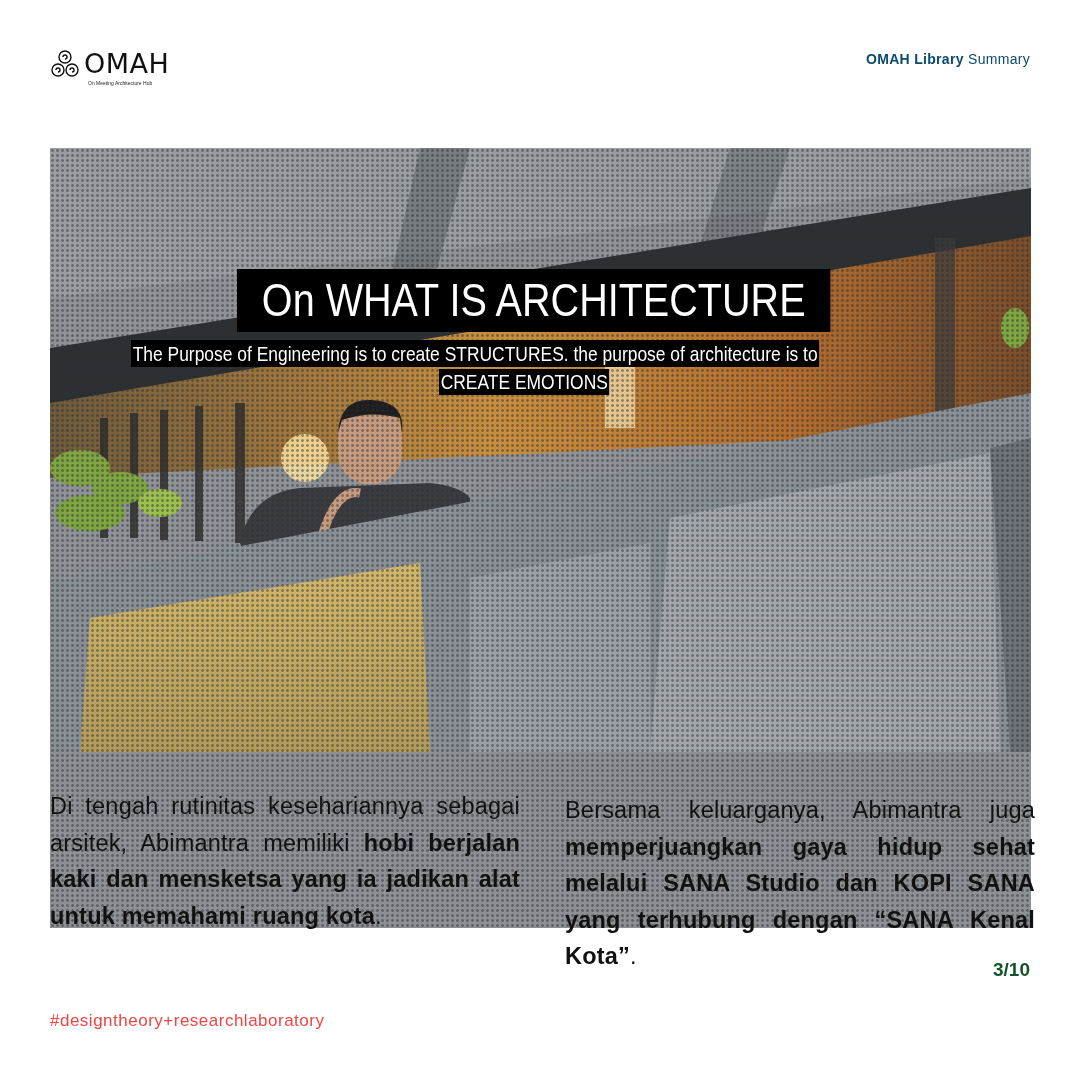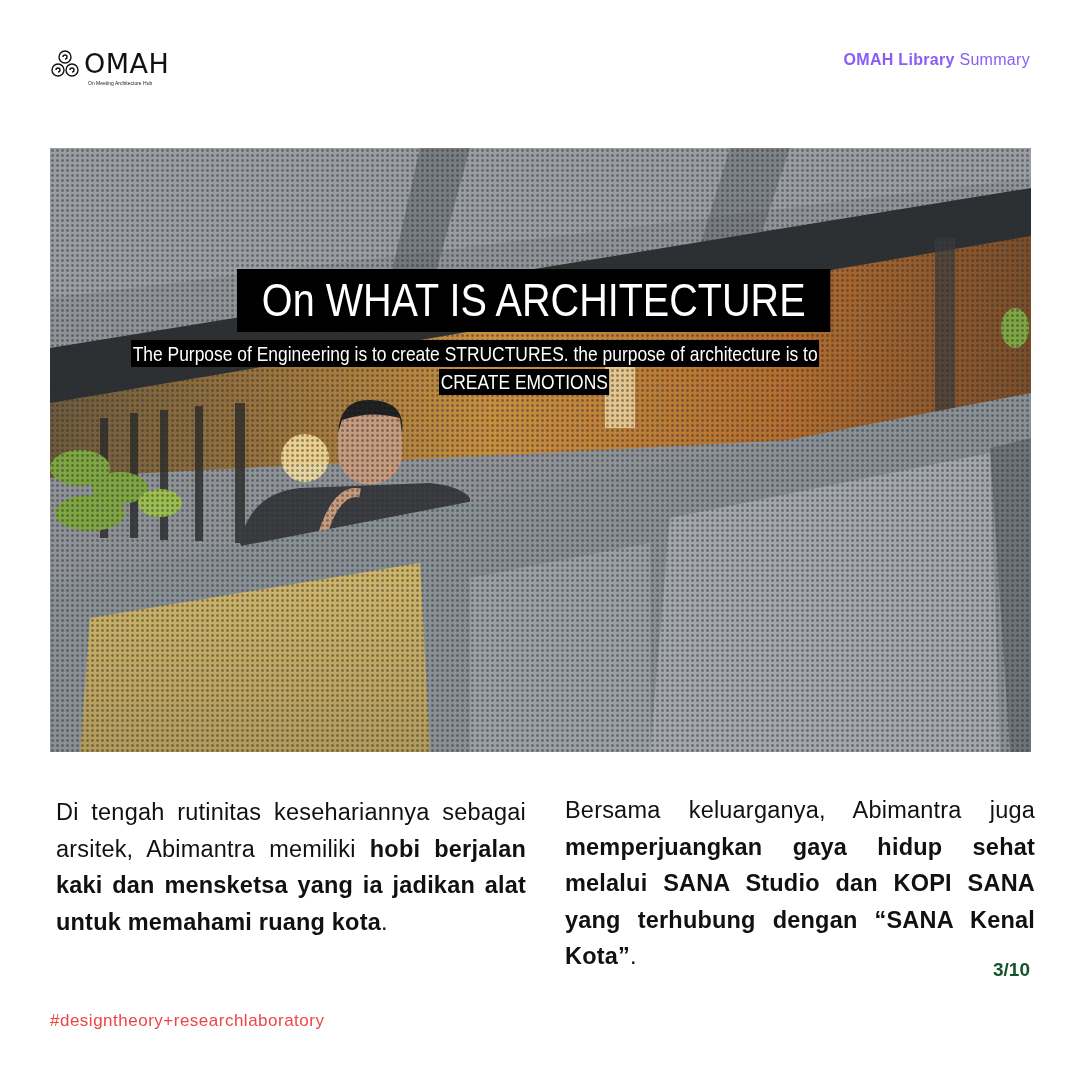--- a/index.html
+++ b/index.html
@@ -5,25 +5,25 @@
   html, body { margin: 0; padding: 0; }
   body {
     width: 1080px; height: 1080px; background: #ffffff; position: relative; overflow: hidden;
     font-family: "Liberation Sans", "DejaVu Sans", sans-serif; color: #111;
   }
   .logo { position: absolute; left: 50px; top: 50px; display: flex; flex-direction: column; }
   .logo-row { display: flex; align-items: center; gap: 4px; }
   .logo-mark { width: 30px; height: 28px; }
   .logo-word { font-family: "DejaVu Sans", sans-serif; font-size: 27px; letter-spacing: 0.5px; line-height: 28px; color: #111; }
   .logo-sub { font-size: 5px; margin-left: 38px; margin-top: 2px; color: #222; white-space: nowrap; }
-  .header-label { position: absolute; right: 50px; top: 51px; font-size: 16px; letter-spacing: 0.3px; color: #8b5cf6; text-align: right; }
+  .header-label { position: absolute; right: 50px; top: 51px; font-size: 14px; letter-spacing: 0.3px; color: #0c4a6e; text-align: right; }
   .header-label b { font-weight: 700; }
 
   .photo {
-    position: absolute; left: 50px; top: 148px; width: 981px; height: 604px; overflow: hidden;
+    position: absolute; left: 50px; top: 148px; width: 981px; height: 780px; overflow: hidden;
     background: #8d9094;
   }
   .mesh {
     position: absolute; inset: 0;
     background-image: radial-gradient(circle, rgba(40,45,50,0.45) 1.2px, transparent 1.6px);
     background-size: 5px 5px;
   }
   .cap-title {
     position: absolute; top: 121px; left: 187px; height: 63px; width: 594px;
     background: #000; color: #fff; font-family: "Liberation Sans Narrow","Liberation Sans", sans-serif;
@@ -131,21 +131,21 @@
     <polygon points="420,430 600,395 600,604 420,604" fill="#9aa0a5"></polygon>
     <polygon points="940,300 981,290 981,604 960,604" fill="#6e7378"></polygon>
   </svg>
   <div class="mesh"></div>
 
   <div class="cap-title">On WHAT IS ARCHITECTURE</div>
   <div class="cap-sub1">The Purpose of Engineering is to create STRUCTURES. the purpose of architecture is to</div>
   <div class="cap-sub2">CREATE EMOTIONS</div>
 </div>
 
-<p class="col col-left" style="margin:6px">
+<p class="col col-left" style="margin:0">
   <span>Di tengah rutinitas kesehariannya sebagai arsitek, Abimantra memiliki</span>
   <b>hobi berjalan kaki dan mensketsa yang ia jadikan alat untuk memahami ruang kota</b><span>.</span>
 </p>
 
 <p class="col col-right" style="margin:4px">
   <span>Bersama keluarganya, Abimantra juga</span>
   <b>memperjuangkan gaya hidup sehat melalui SANA Studio dan KOPI SANA yang terhubung dengan “SANA Kenal Kota”</b><span>.</span>
 </p>
 
 <div class="footer-tag">#designtheory+researchlaboratory</div>

